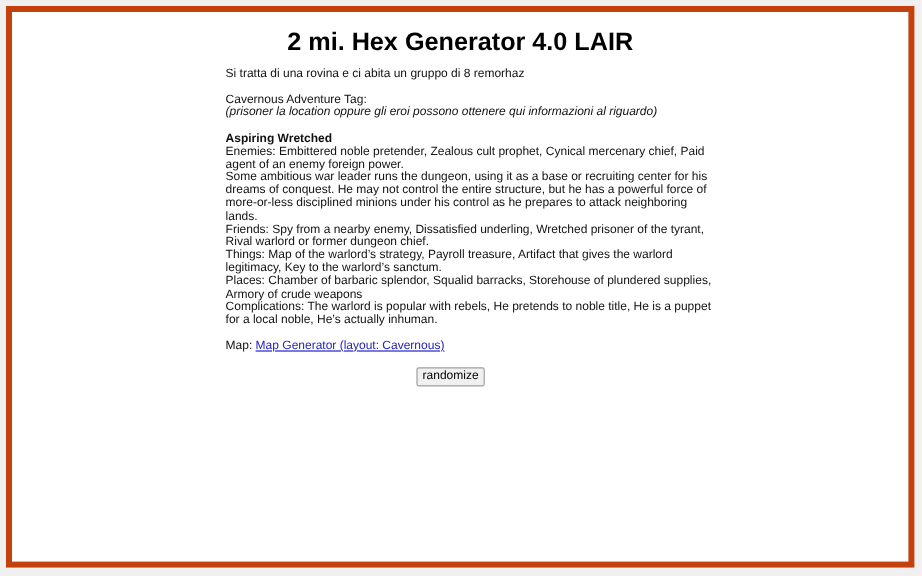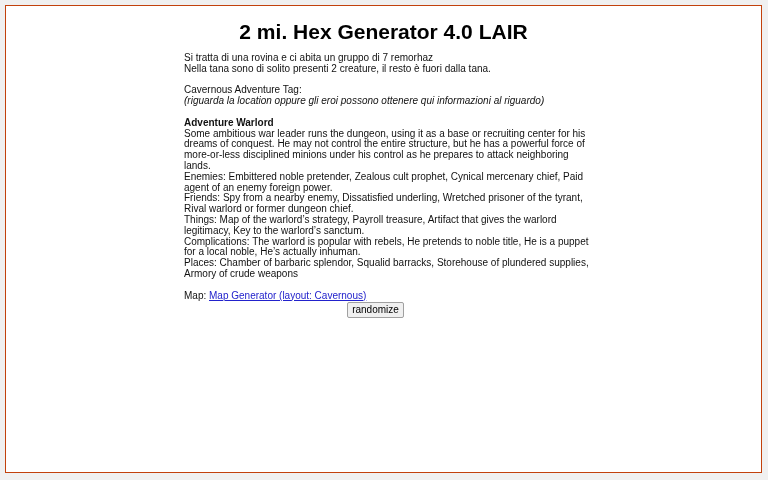--- a/index.html
+++ b/index.html
@@ -10,21 +10,21 @@
       background: #f0f0f0;
       overflow: hidden;
     }
     .frame {
       position: absolute;
       left: 5px;
       top: 5px;
       width: 757px;
       height: 468px;
       background: #ffffff;
-      border: 1px solid #c2410c;
+      border: 5px solid #c2410c;
       box-sizing: border-box;
     }
     .page-title {
       position: absolute;
       left: 0;
       right: 0;
       top: 14px;
       text-align: center;
       font-family: "Liberation Sans", sans-serif;
       font-weight: bold;
@@ -71,35 +71,34 @@
       color: #000;
     }
   </style>
 </head>
 <body>
 
 <div class="frame">
   <h1 class="page-title">2 mi. Hex Generator 4.0 LAIR</h1>
 
   <div class="content">
-    <p>Si tratta di una rovina e ci abita un gruppo di 7 remorhaz</p>
-    <p>Nella tana sono di solito presenti 2 creature, il resto è fuori dalla tana.</p>
+    <p>Si tratta di una rovina e ci abita un gruppo di 8 remorhaz</p>
     <div class="spacer"></div>
 
     <p>Cavernous Adventure Tag:</p>
-    <p class="italic">(riguarda la location oppure gli eroi possono ottenere qui informazioni al riguardo)</p>
+    <p class="italic">(prisoner la location oppure gli eroi possono ottenere qui informazioni al riguardo)</p>
     <div class="spacer"></div>
 
-    <p class="bold">Adventure Warlord</p>
+    <p class="bold">Aspiring Wretched</p>
+    <p>Enemies: Embittered noble pretender, Zealous cult prophet, Cynical mercenary chief, Paid agent of an enemy foreign power.</p>
     <p>Some ambitious war leader runs the dungeon, using it as a base or recruiting center for his dreams of conquest. He may not control the entire structure, but he has a powerful force of more-or-less disciplined minions under his control as he prepares to attack neighboring lands.</p>
-    <p>Enemies: Embittered noble pretender, Zealous cult prophet, Cynical mercenary chief, Paid agent of an enemy foreign power.</p>
     <p>Friends: Spy from a nearby enemy, Dissatisfied underling, Wretched prisoner of the tyrant, Rival warlord or former dungeon chief.</p>
     <p>Things: Map of the warlord’s strategy, Payroll treasure, Artifact that gives the warlord legitimacy, Key to the warlord’s sanctum.</p>
+    <p>Places: Chamber of barbaric splendor, Squalid barracks, Storehouse of plundered supplies, Armory of crude weapons</p>
     <p>Complications: The warlord is popular with rebels, He pretends to noble title, He is a puppet for a local noble, He’s actually inhuman.</p>
-    <p>Places: Chamber of barbaric splendor, Squalid barracks, Storehouse of plundered supplies, Armory of crude weapons</p>
     <div class="spacer"></div>
 
     <p><span>Map: </span><a href="#" class="map-link">Map Generator (layout: Cavernous)</a></p>
   </div>
 
   <div class="btn-row">
     <button class="randomize">randomize</button>
   </div>
 </div>
 

